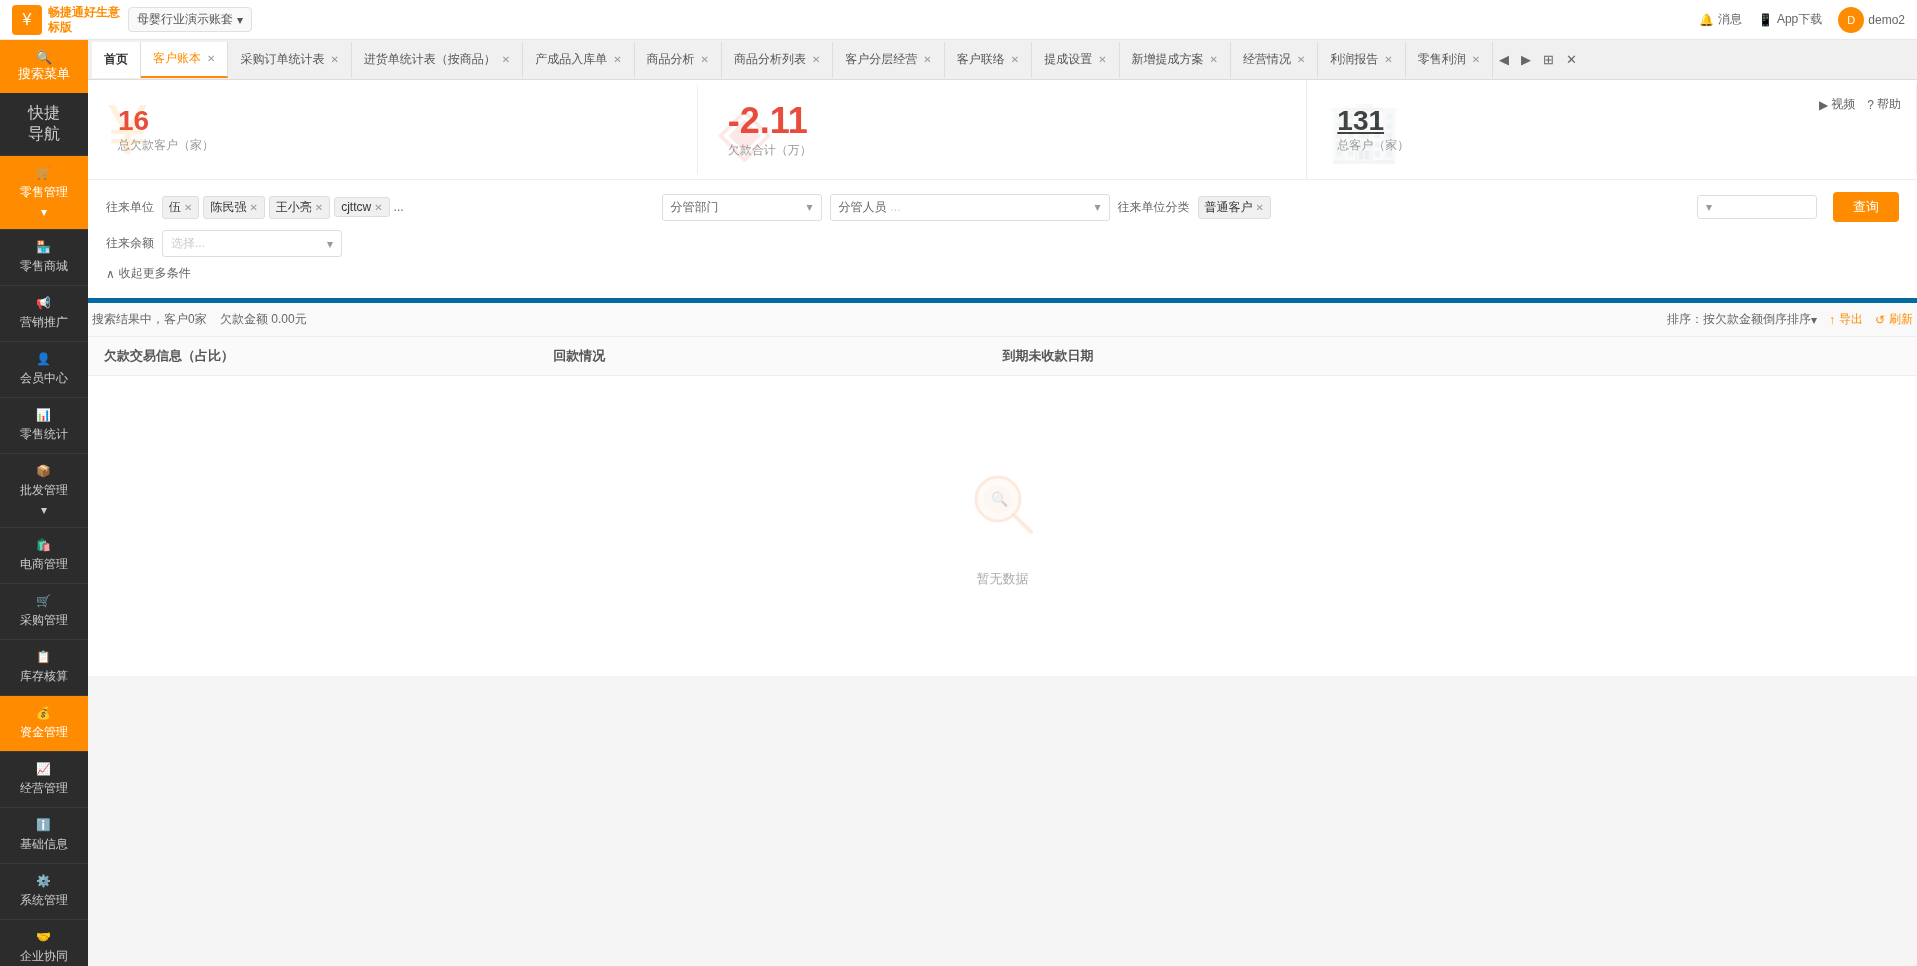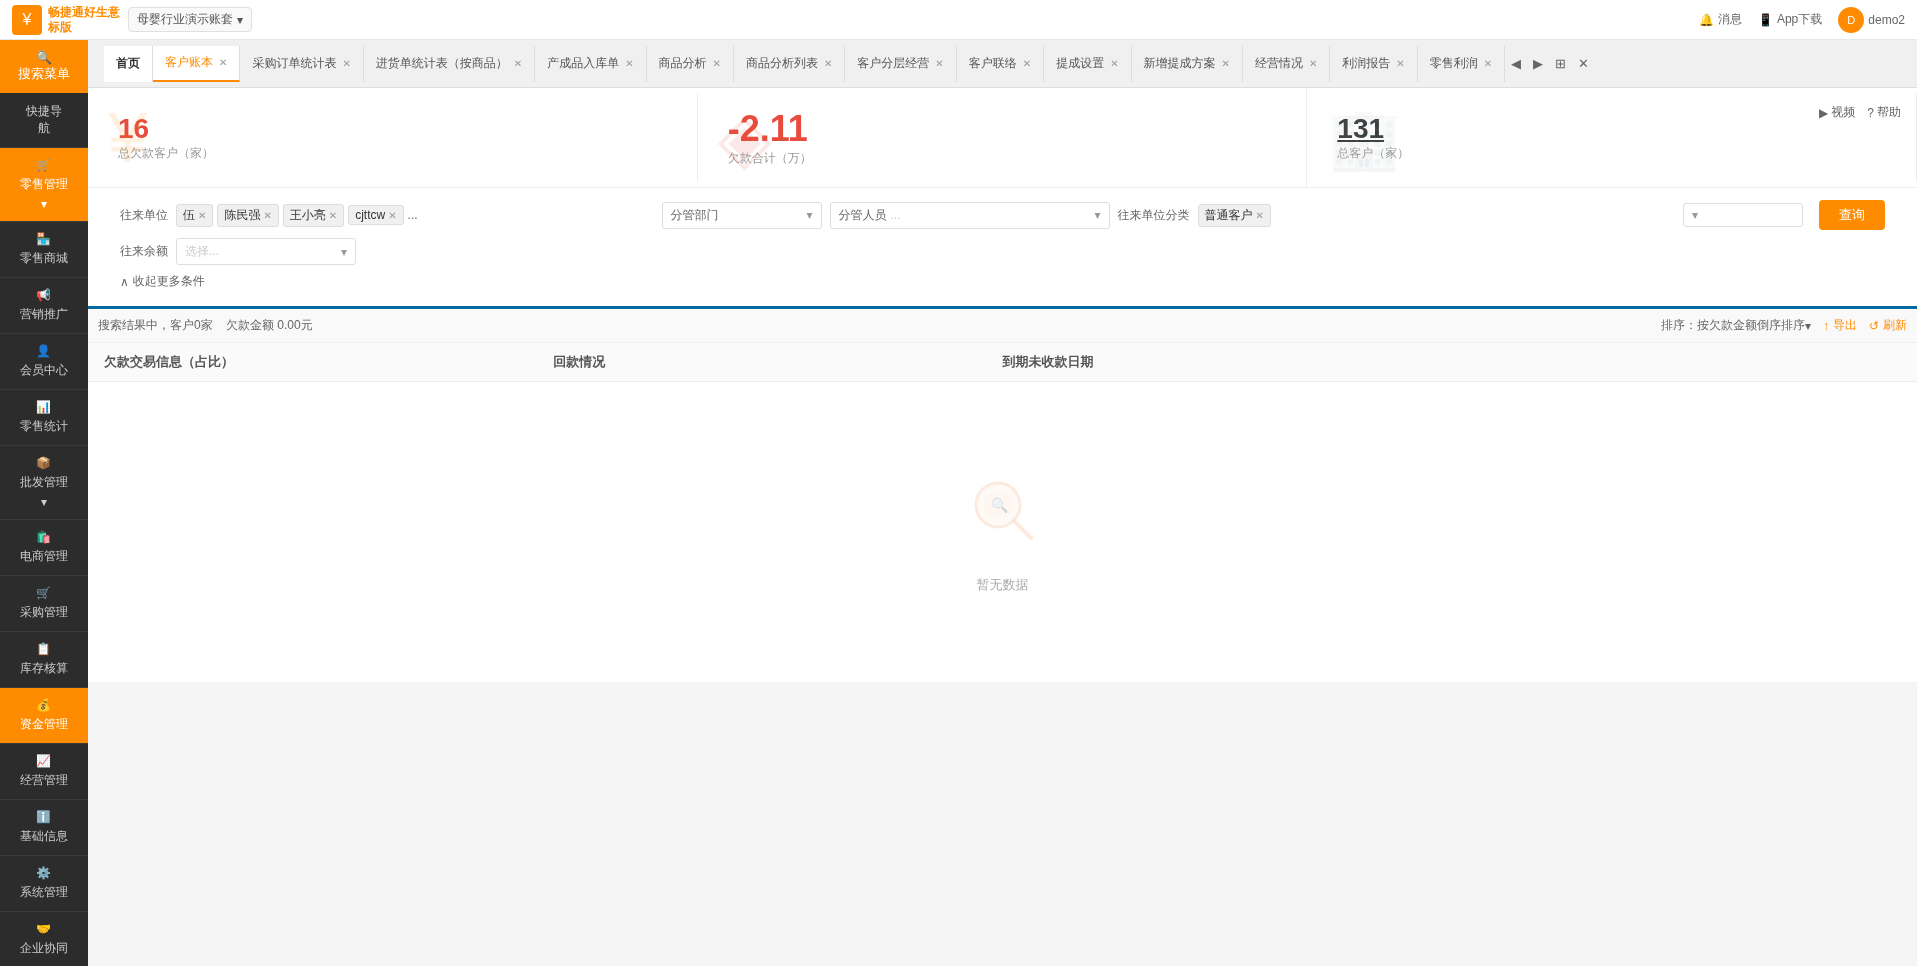--- a/index.html
+++ b/index.html
@@ -15,29 +15,29 @@
     .top-bar-right { display: flex; align-items: center; gap: 16px; font-size: 12px; color: #666; }
     .top-bar-right-item { display: flex; align-items: center; gap: 4px; cursor: pointer; }
     .avatar { width: 26px; height: 26px; border-radius: 50%; background: #ff8c00; display: flex; align-items: center; justify-content: center; color: #fff; font-size: 11px; }
 
     
     .main-layout { display: flex; flex: 1; overflow: hidden; }
 
     
     .sidebar { width: 88px; background: #2c2c2c; color: #ccc; display: flex; flex-direction: column; overflow-y: auto; flex-shrink: 0; }
     .sidebar-search { padding: 10px 8px; background: #ff8c00; color: #fff; text-align: center; font-size: 13px; cursor: pointer; }
-    .sidebar-quick-nav { padding: 10px 24px; text-align: center; font-size: 12px; color: #ccc; cursor: pointer; border-bottom: 1px solid #3a3a3a; }
+    .sidebar-quick-nav { padding: 10px 24px; text-align: center; font-size: 16px; color: #ccc; cursor: pointer; border-bottom: 1px solid #3a3a3a; }
     .sidebar-item { padding: 10px 4px; text-align: center; font-size: 12px; color: #ccc; cursor: pointer; border-bottom: 1px solid #3a3a3a; display: flex; flex-direction: column; align-items: center; gap: 4px; }
     .sidebar-item.active { background: #ff8c00; color: #fff; }
 
     
     .content-area { flex: 1; display: flex; flex-direction: column; overflow: hidden; }
 
     
-    .tab-bar { height: 48px; background: #f0f0f0; display: flex; align-items: center; border-bottom: 1px solid #ddd; overflow-x: auto; flex-shrink: 0; padding-left: 16px; }
+    .tab-bar { height: 40px; background: #f0f0f0; display: flex; align-items: center; border-bottom: 1px solid #ddd; overflow-x: auto; flex-shrink: 0; padding-left: 4px; }
     .tab-bar::-webkit-scrollbar { height: 0; }
     .tab { height: 36px; display: flex; align-items: center; padding: 0 12px; font-size: 12px; color: #555; cursor: pointer; border-right: 1px solid #ddd; white-space: nowrap; gap: 4px; flex-shrink: 0; }
     .tab.active { background: #fff; color: #ff8c00; border-bottom: 2px solid #ff8c00; }
     .tab.home { background: #fff; color: #333; font-weight: bold; }
     .tab-close { color: #999; font-size: 10px; margin-left: 2px; }
     .tab-nav-btn { padding: 0 6px; height: 36px; display: flex; align-items: center; cursor: pointer; color: #666; flex-shrink: 0; }
 
     
     .page-content { flex: 1; overflow-y: auto; background: #f5f5f5; }
 
@@ -47,34 +47,34 @@
     .stat-card:last-child { border-right: none; }
     .stat-number { font-size: 28px; font-weight: bold; color: #e74c3c; }
     .stat-number.dark { color: #333; text-decoration: underline; }
     .stat-number.red { color: #e74c3c; }
     .stat-label { font-size: 12px; color: #999; margin-top: 0; }
 
     .page-actions { position: absolute; right: 16px; top: 16px; display: flex; gap: 12px; font-size: 12px; color: #666; }
     .page-actions span { cursor: pointer; display: flex; align-items: center; gap: 3px; }
 
     
-    .filter-section { background: #fff; padding: 12px 32px; border-bottom: 3px solid #0369a1; }
+    .filter-section { background: #fff; padding: 12px 18px; border-bottom: 5px solid #0369a1; }
     .filter-row { display: flex; align-items: center; flex-wrap: wrap; gap: 8px; margin-bottom: 8px; }
     .filter-label { font-size: 12px; color: #666; white-space: nowrap; }
     .filter-tags { display: flex; align-items: center; flex-wrap: wrap; gap: 4px; flex: 1; }
     .filter-tag { display: flex; align-items: center; gap: 3px; background: #f0f0f0; border: 1px solid #ddd; border-radius: 3px; padding: 2px 6px; font-size: 12px; color: #333; }
     .filter-tag .tag-close { cursor: pointer; color: #999; font-size: 10px; }
     .filter-more { color: #666; cursor: pointer; font-size: 12px; }
     .filter-select { display: flex; align-items: center; border: 1px solid #ddd; border-radius: 3px; padding: 4px 8px; min-width: 160px; cursor: pointer; font-size: 12px; color: #999; background: #fff; }
     .filter-select-wide { min-width: 240px; }
     .filter-select .arrow { margin-left: auto; color: #999; }
     .collapse-btn { display: flex; align-items: center; gap: 4px; font-size: 12px; color: #666; cursor: pointer; margin: 4px auto; }
 
     
-    .results-bar { background: #f9f9f9; padding: 8px 10px; display: flex; align-items: center; justify-content: space-between; border-bottom: 1px solid #eee; font-size: 12px; color: #666; }
+    .results-bar { background: #f9f9f9; padding: 8px 4px; display: flex; align-items: center; justify-content: space-between; border-bottom: 1px solid #eee; font-size: 12px; color: #666; }
     .results-actions { display: flex; align-items: center; gap: 12px; }
     .results-action { display: flex; align-items: center; gap: 4px; cursor: pointer; color: #ff8c00; }
 
     
     .table-container { background: #fff; }
     .table-header { display: grid; grid-template-columns: 2fr 2fr 2fr 2fr; padding: 10px 16px; background: #fafafa; border-bottom: 1px solid #eee; font-size: 13px; color: #555; font-weight: bold; }
     .table-body { min-height: 300px; display: flex; align-items: center; justify-content: center; }
     .empty-state { display: flex; flex-direction: column; align-items: center; gap: 12px; padding: 60px; color: #999; }
     .empty-icon { font-size: 60px; opacity: 0.4; }
     .empty-text { font-size: 13px; color: #aaa; }

